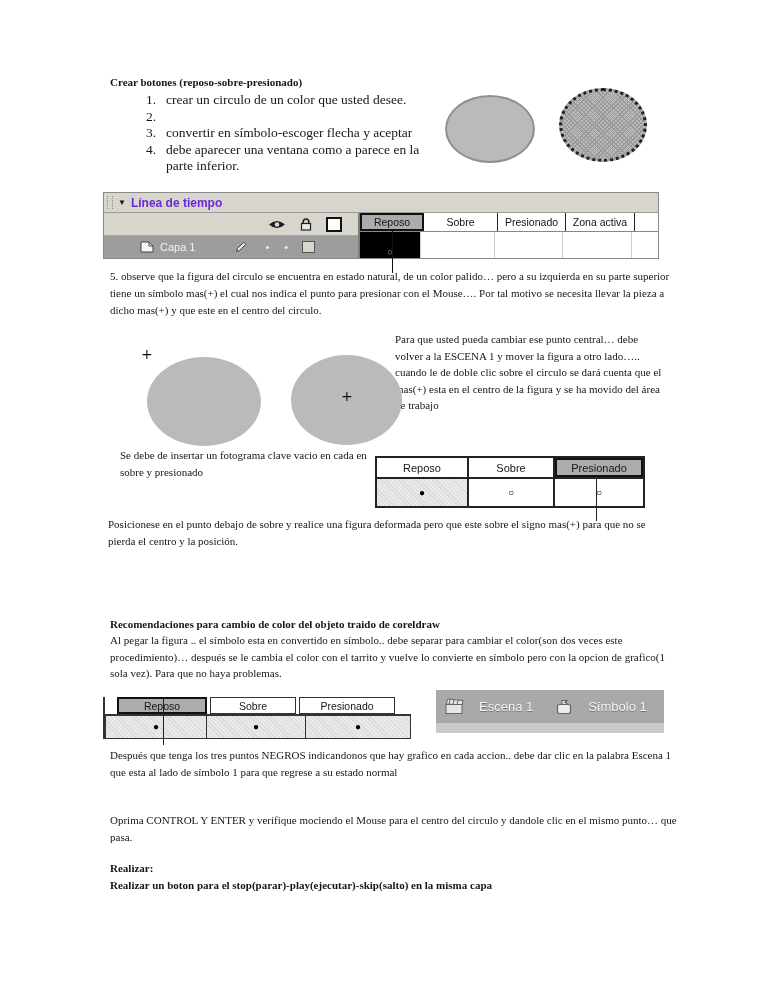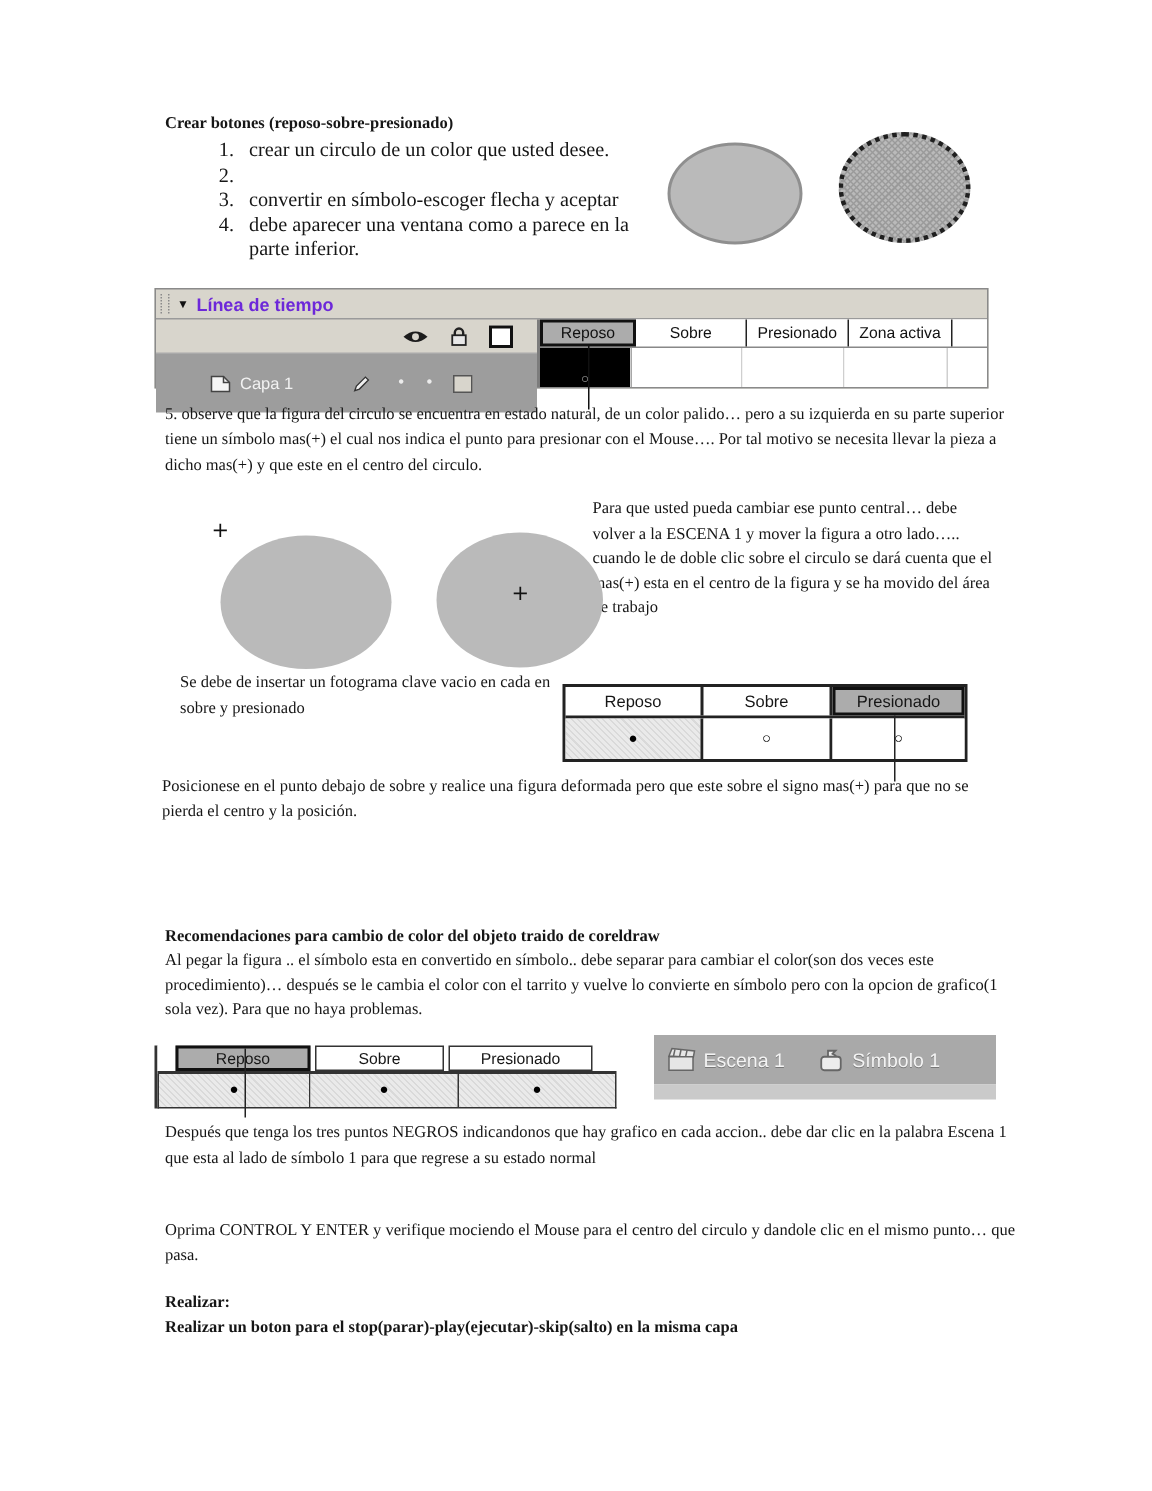--- a/index.html
+++ b/index.html
@@ -30,21 +30,21 @@
   .tl1-titlebar{height:19px;display:flex;align-items:center;gap:5px;padding-left:3px;
        border-bottom:1px solid #9a9a9a;}
   .grip{width:4px;height:13px;border-left:1px dotted #8a8a8a;border-right:1px dotted #8a8a8a;}
   .tri{font-size:8px;color:#111;line-height:1;}
   .tl1-title{font-weight:bold;font-size:12px;color:#6d28d9;}
   .tl1-main{display:flex;height:45px;}
   .tl1-left{width:254px;flex:0 0 254px;border-right:2px solid #7c7c7c;}
   .tl1-iconsrow{height:22px;display:flex;justify-content:flex-end;align-items:center;
        gap:14px;padding-right:16px;border-bottom:1px solid #aaa;}
   .sq-big{width:12px;height:11px;border:2px solid #111;background:#fff;}
-  .tl1-layerrow{height:39px;background:var(--layer_row,#9d9d9d);display:flex;align-items:center;
+  .tl1-layerrow{height:22px;background:var(--layer_row,#9d9d9d);display:flex;align-items:center;
        padding-left:36px;}
   .layer-label{color:#f2f2f2;font-size:11px;margin-left:6px;}
   .layer-dot{color:#ececec;font-size:11px;line-height:1;}
   .sq-small{width:11px;height:10px;border:1px solid #555;background:var(--chrome,#d8d5cc);}
   .tl1-frames{flex:1;position:relative;background:#fff;}
   .tl1-headrow{height:18px;display:flex;align-items:stretch;border-bottom:1px solid #888;background:#fff;}
   .fh{display:flex;align-items:center;justify-content:center;font-size:10.5px;color:#111;}
   .fh1{width:60px;background:var(--selected_cell,#acacac);border:2px solid #111;}
   .fh2{width:73px;}
   .fh3{width:67px;border-left:1.5px solid #222;}
@@ -89,21 +89,21 @@
   .tb3-data .dcell{display:flex;align-items:center;justify-content:center;}
   .tb3-d1{width:100px;border-right:1.5px solid #333;}
   .tb3-d2{width:98px;border-right:1.5px solid #333;}
   .tb3-d3{flex:1;}
   .tb3-playhead{position:absolute;left:58px;top:2px;width:1px;height:46px;background:#222;}
 
   
   .scenebar{position:absolute;left:436px;top:690px;width:228px;height:33px;
        background:var(--scene_bar_bg,#a9a9a9);display:flex;align-items:center;
        padding-left:8px;box-sizing:border-box;font-family:"Liberation Sans",sans-serif;}
-  .scenebar .item{display:flex;align-items:center;gap:4px;justify-content:space-between;}
+  .scenebar .item{display:flex;align-items:center;gap:14px;justify-content:space-between;}
   .scenebar .lbl{color:#f4f4f4;font-size:13px;text-shadow:0 1px 0 #777;}
   .scenestrip{position:absolute;left:436px;top:723px;width:228px;height:10px;
        background:var(--scene_bar_strip,#cacaca);}
   .gap24{width:22px;}
 </style>
 </head>
 <body>
 
 <div class="page">
 

